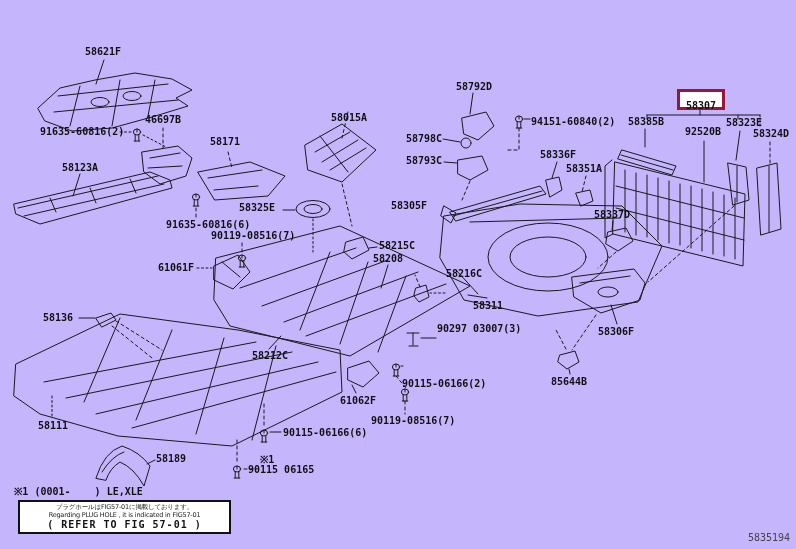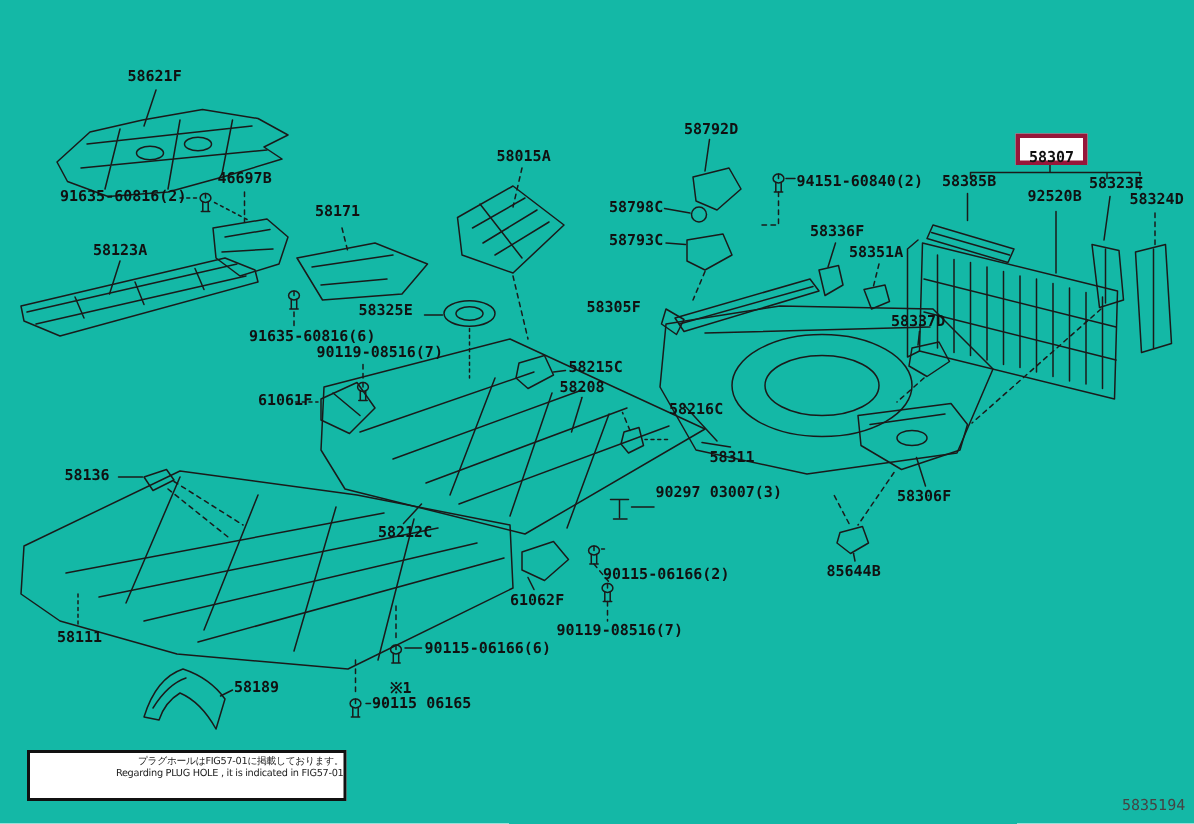--- a/index.html
+++ b/index.html
@@ -1,27 +1,27 @@
 <!DOCTYPE html>
 <html><head>
 <meta charset="utf-8">
 <style>
   html,body{margin:0;padding:0;background:#fff;}
-  .canvas{position:relative;width:796px;height:549px;background:#14b8a6;overflow:hidden;
+  .canvas{position:relative;width:796px;height:549px;background:#c4b5fd;overflow:hidden;
           font-family:"DejaVu Sans Mono",monospace;}
   .art{position:absolute;left:0;top:0;}
   .lbl{position:absolute;font:bold 10px/1.1 "DejaVu Sans Mono",monospace;color:#111;
        white-space:pre;letter-spacing:0;}
   .hl-box{position:absolute;left:677px;top:89px;width:48px;height:21px;
           border:3px solid #96173A;background:#fff;box-sizing:border-box;
           display:flex;align-items:center;justify-content:center;}
   .hl-box span{font:bold 10px "DejaVu Sans Mono",monospace;color:#111;margin-top:11px;}
   .footnote{position:absolute;left:14px;top:484px;font:bold 10px "DejaVu Sans Mono",monospace;color:#111;white-space:pre;}
   .note-box{position:absolute;left:18px;top:500px;width:213px;height:34px;border:2px solid #111;
-            box-sizing:border-box;text-align:right;background:#fff;padding-top:1px;}
+            box-sizing:border-box;text-align:center;background:#fff;padding-top:1px;}
   .note-jp,.note-en{font:6.5px/1.25 "DejaVu Sans",sans-serif;color:#222;letter-spacing:-0.2px;
                     overflow:hidden;white-space:nowrap;}
   .note-refer{font:bold 10px/1.15 "DejaVu Sans Mono",monospace;color:#111;letter-spacing:1px;}
   .figid{position:absolute;left:748px;top:532px;font:10px "DejaVu Sans Mono",monospace;color:#444;}
 </style>
 </head>
 <body>
 
 <div class="canvas">
 
@@ -260,21 +260,21 @@
       <path d="M102,472 Q112,456 124,452"></path>
       <path d="M155,460 L147,464"></path>
     </g>
   </svg>
 
   <div class="lbl" style="left:85px;top:46px">58621F</div>
   <div class="lbl" style="left:40px;top:126px">91635-60816(2)</div>
   <div class="lbl" style="left:145px;top:114px">46697B</div>
   <div class="lbl" style="left:62px;top:162px">58123A</div>
   <div class="lbl" style="left:210px;top:136px">58171</div>
-  <div class="lbl" style="left:331px;top:99px">58015A</div>
+  <div class="lbl" style="left:331px;top:112px">58015A</div>
   <div class="lbl" style="left:456px;top:81px">58792D</div>
   <div class="lbl" style="left:406px;top:133px">58798C</div>
   <div class="lbl" style="left:406px;top:155px">58793C</div>
   <div class="lbl" style="left:531px;top:116px">94151-60840(2)</div>
   <div class="lbl" style="left:628px;top:116px">58385B</div>
 
   <div class="hl-box">
     <span>58307</span>
   </div>
 
@@ -283,38 +283,40 @@
   <div class="lbl" style="left:753px;top:128px">58324D</div>
   <div class="lbl" style="left:540px;top:149px">58336F</div>
   <div class="lbl" style="left:566px;top:163px">58351A</div>
   <div class="lbl" style="left:239px;top:202px">58325E</div>
   <div class="lbl" style="left:391px;top:200px">58305F</div>
   <div class="lbl" style="left:166px;top:219px">91635-60816(6)</div>
   <div class="lbl" style="left:211px;top:230px">90119-08516(7)</div>
   <div class="lbl" style="left:594px;top:209px">58337D</div>
   <div class="lbl" style="left:379px;top:240px">58215C</div>
   <div class="lbl" style="left:373px;top:253px">58208</div>
-  <div class="lbl" style="left:172px;top:262px">61061F</div>
+  <div class="lbl" style="left:158px;top:262px">61061F</div>
   <div class="lbl" style="left:446px;top:268px">58216C</div>
   <div class="lbl" style="left:473px;top:300px">58311</div>
   <div class="lbl" style="left:43px;top:312px">58136</div>
   <div class="lbl" style="left:437px;top:323px">90297 03007(3)</div>
   <div class="lbl" style="left:598px;top:326px">58306F</div>
   <div class="lbl" style="left:252px;top:350px">58212C</div>
   <div class="lbl" style="left:402px;top:378px">90115-06166(2)</div>
   <div class="lbl" style="left:551px;top:376px">85644B</div>
   <div class="lbl" style="left:340px;top:395px">61062F</div>
   <div class="lbl" style="left:371px;top:415px">90119-08516(7)</div>
   <div class="lbl" style="left:38px;top:420px">58111</div>
   <div class="lbl" style="left:283px;top:427px">90115-06166(6)</div>
   <div class="lbl" style="left:156px;top:453px">58189</div>
   <div class="lbl" style="left:260px;top:454px">※1</div>
   <div class="lbl" style="left:248px;top:464px">90115 06165</div>
 
+  <div class="footnote">※1 (0001-    ) LE,XLE</div>
 
   <div class="note-box">
     <div class="note-jp">プラグホールはFIG57-01に掲載しております。</div>
     <div class="note-en">Regarding PLUG HOLE , it is indicated in FIG57-01</div>
+    <div class="note-refer">( REFER TO FIG 57-01 )</div>
   </div>
 
   <div class="figid">5835194</div>
 
 </div>
 
 </body></html>

